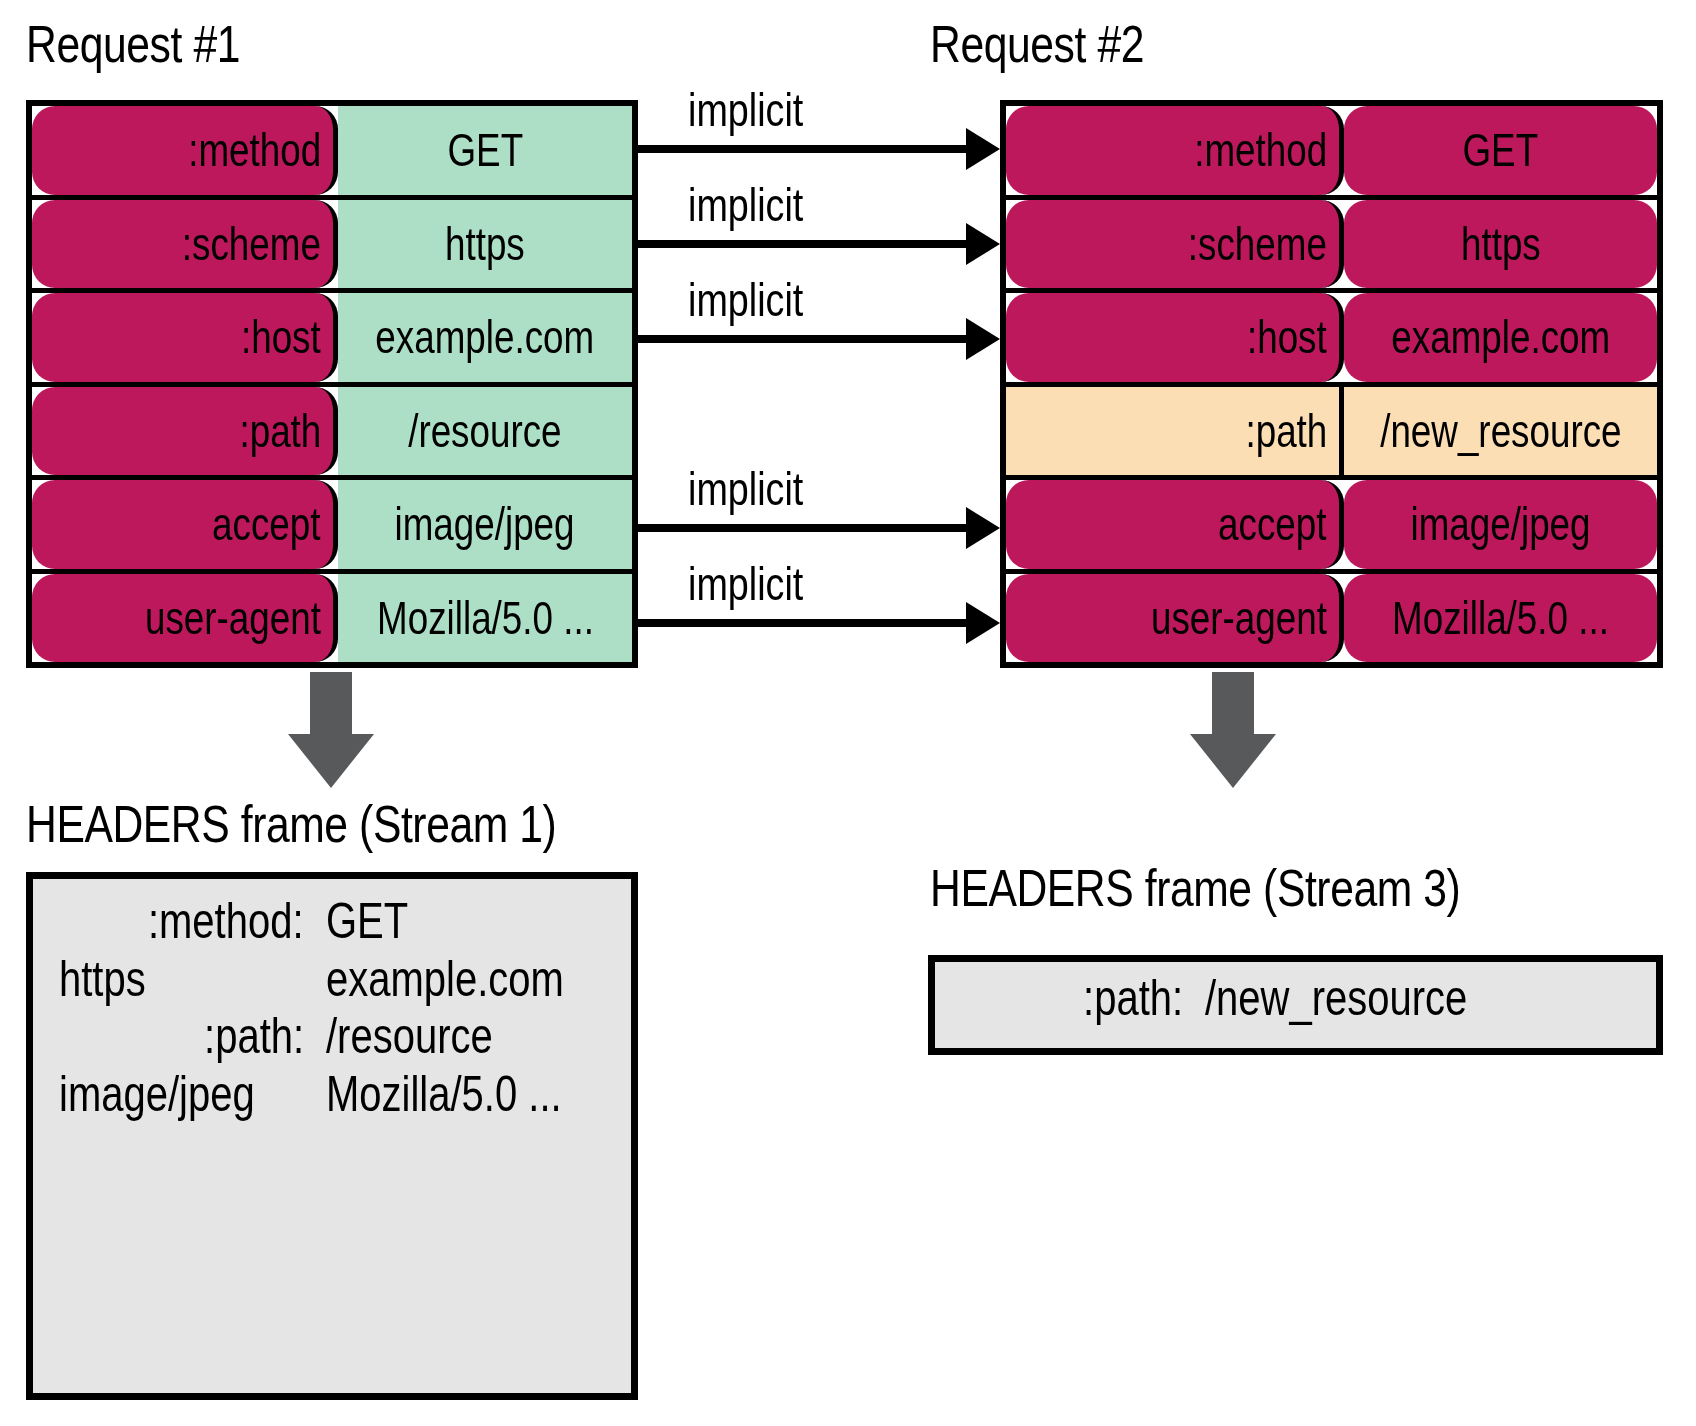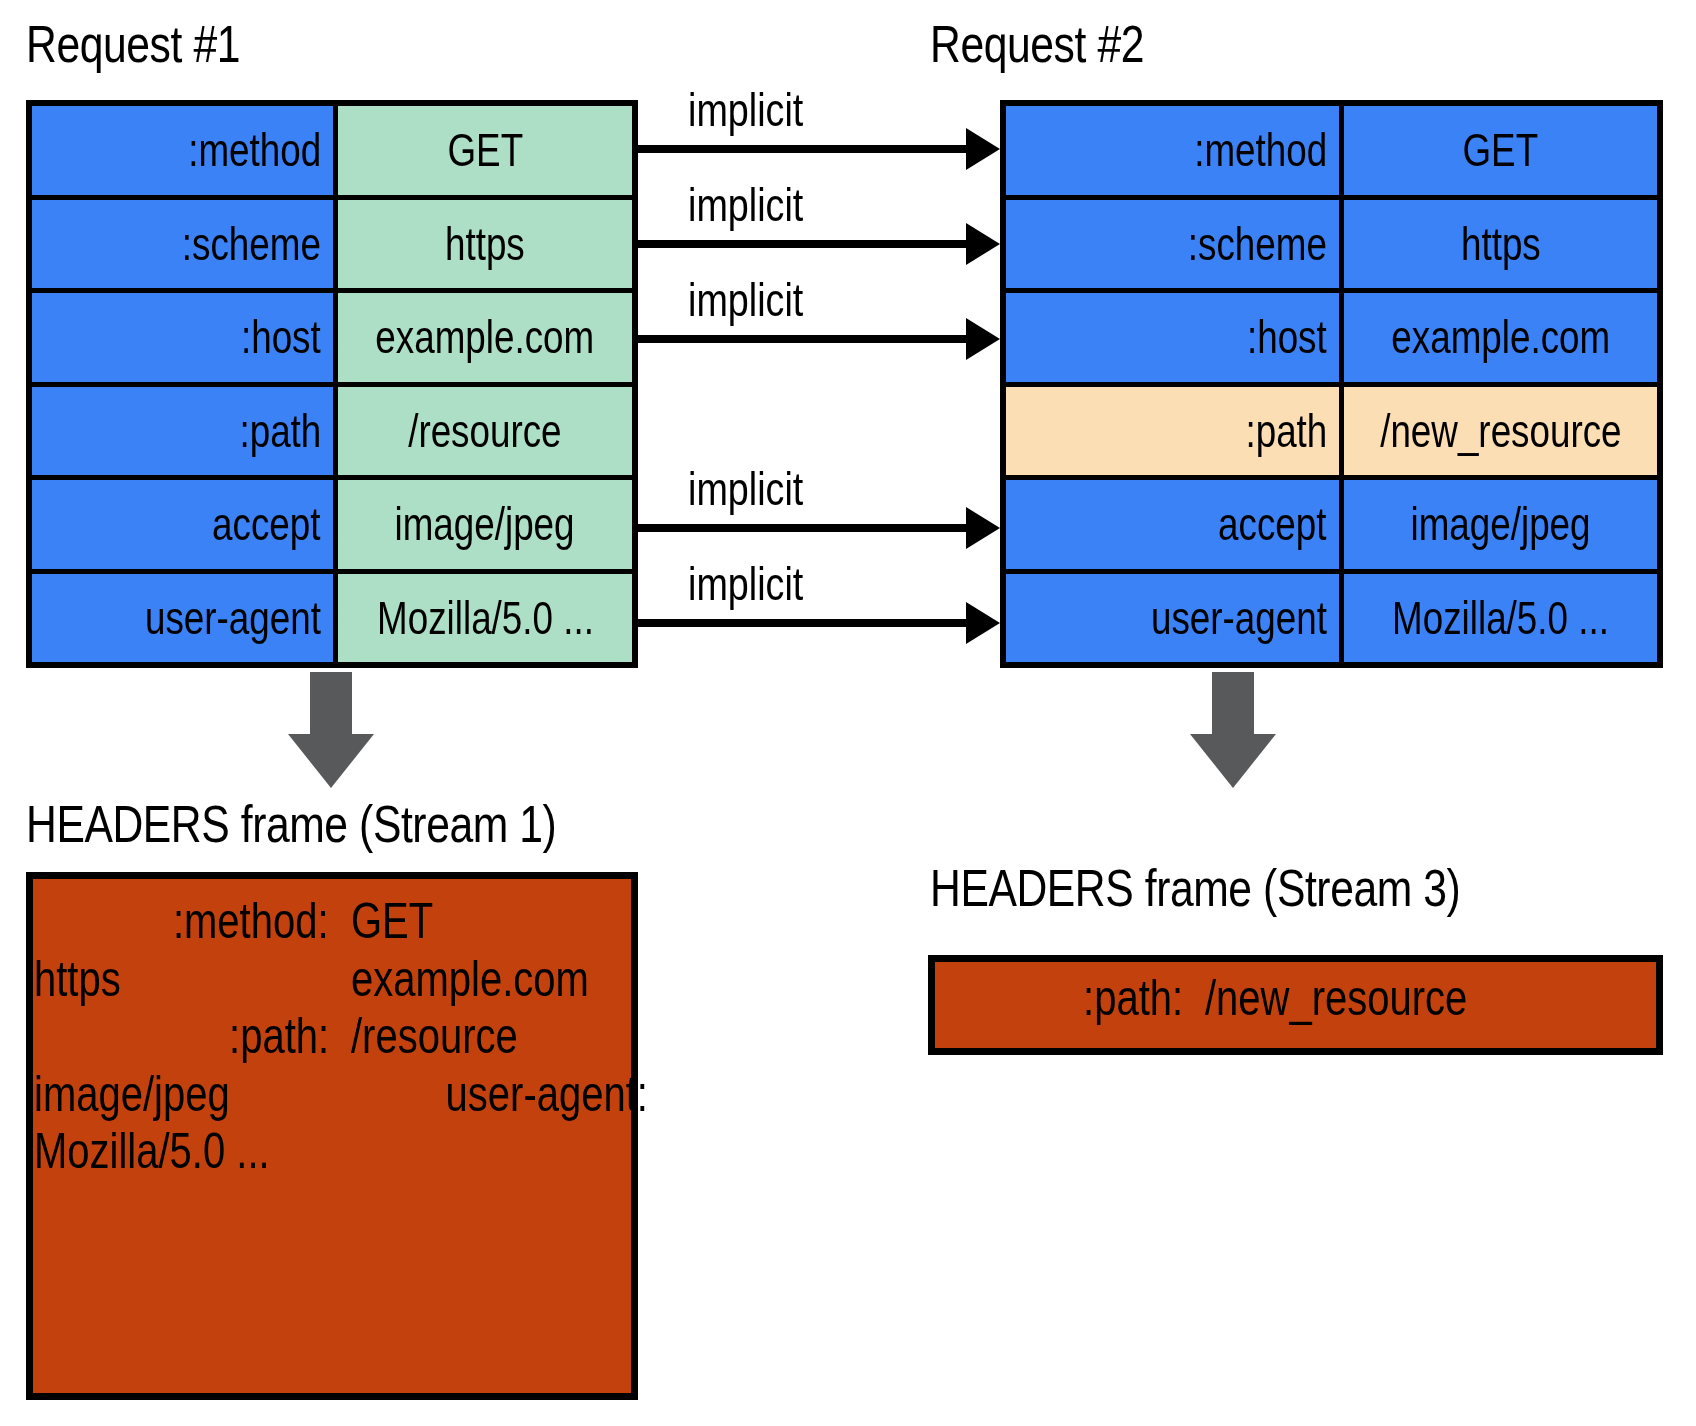--- a/index.html
+++ b/index.html
@@ -70,24 +70,24 @@
     padding: 0 4px;
   }
   .cell-inner {
     display: inline-block;
     transform: scaleX(0.8);
     transform-origin: center center;
   }
   .cell-key .cell-inner { transform-origin: right center; }
 
   
-  .fill-grey   { background: #3b82f6; }
+  .fill-grey   { background: #be185d; border-radius: 23px; }
   .fill-green  { background: #addfc7; }
   .fill-orange { background: #fcdeb4; }
-  .fill-blue   { background: #c2410c; }
+  .fill-blue   { background: #e5e5e5; }
 
   
   .arrow-line {
     position: absolute;
     height: 8px;
     background: #000000;
   }
   .arrow-head {
     position: absolute;
     width: 0;
@@ -302,21 +302,20 @@
 
   <div class="frame-box fill-blue" id="frame1" style="left:26px; top:872px; width:612px; height:528px;">
     <div class="hdr-grid" id="frame1-grid">
         <div class="gname"><span class="sx">:method:</span></div>
         <div class="gval"><span class="sx">GET</span></div>
         <div class="gval"><span class="sx">https</span></div>
         <div class="gval"><span class="sx">example.com</span></div>
         <div class="gname"><span class="sx">:path:</span></div>
         <div class="gval"><span class="sx">/resource</span></div>
         <div class="gval"><span class="sx">image/jpeg</span></div>
-        <div class="gname"><span class="sx">user-agent:</span></div>
         <div class="gval"><span class="sx">Mozilla/5.0 ...</span></div>
       </div>
   </div>
 
   <div class="caption abs" style="left:930px; top:862px;">HEADERS frame (Stream 3)</div>
 
   <div class="frame-box fill-blue" id="frame2" style="left:928px; top:955px; width:735px; height:100px; padding-top:8px;">
     <div class="hdr-grid" id="frame2-grid">
         <div class="gname"><span class="sx">:path:</span></div>
         <div class="gval"><span class="sx">/new_resource</span></div>

